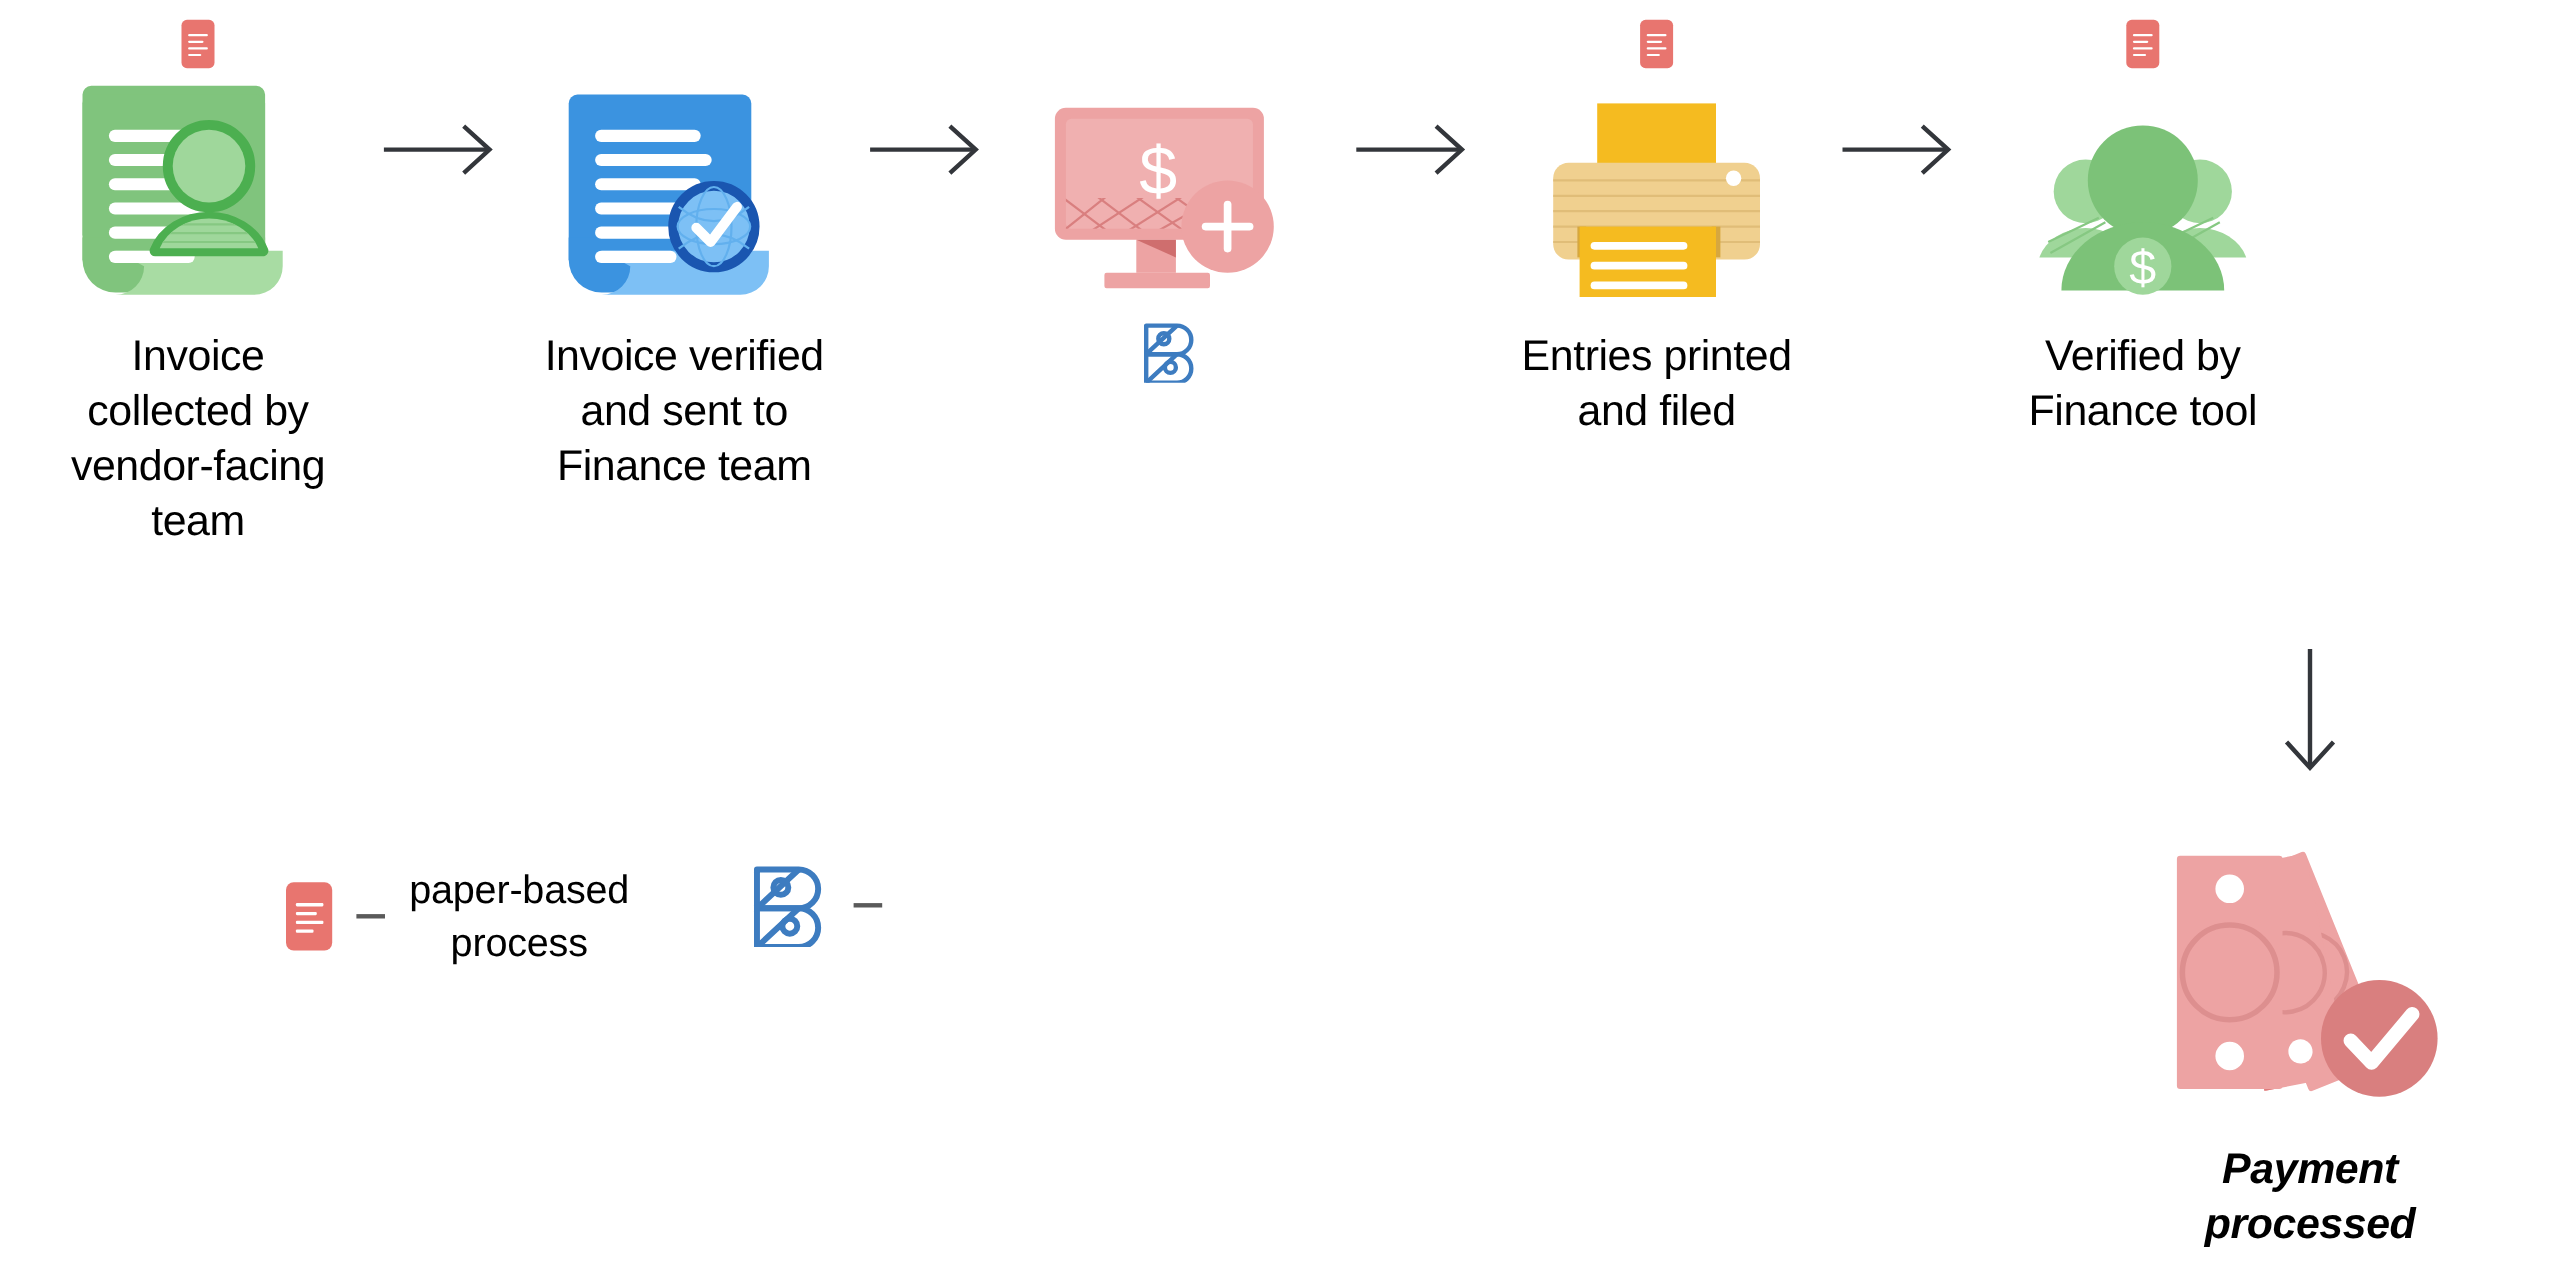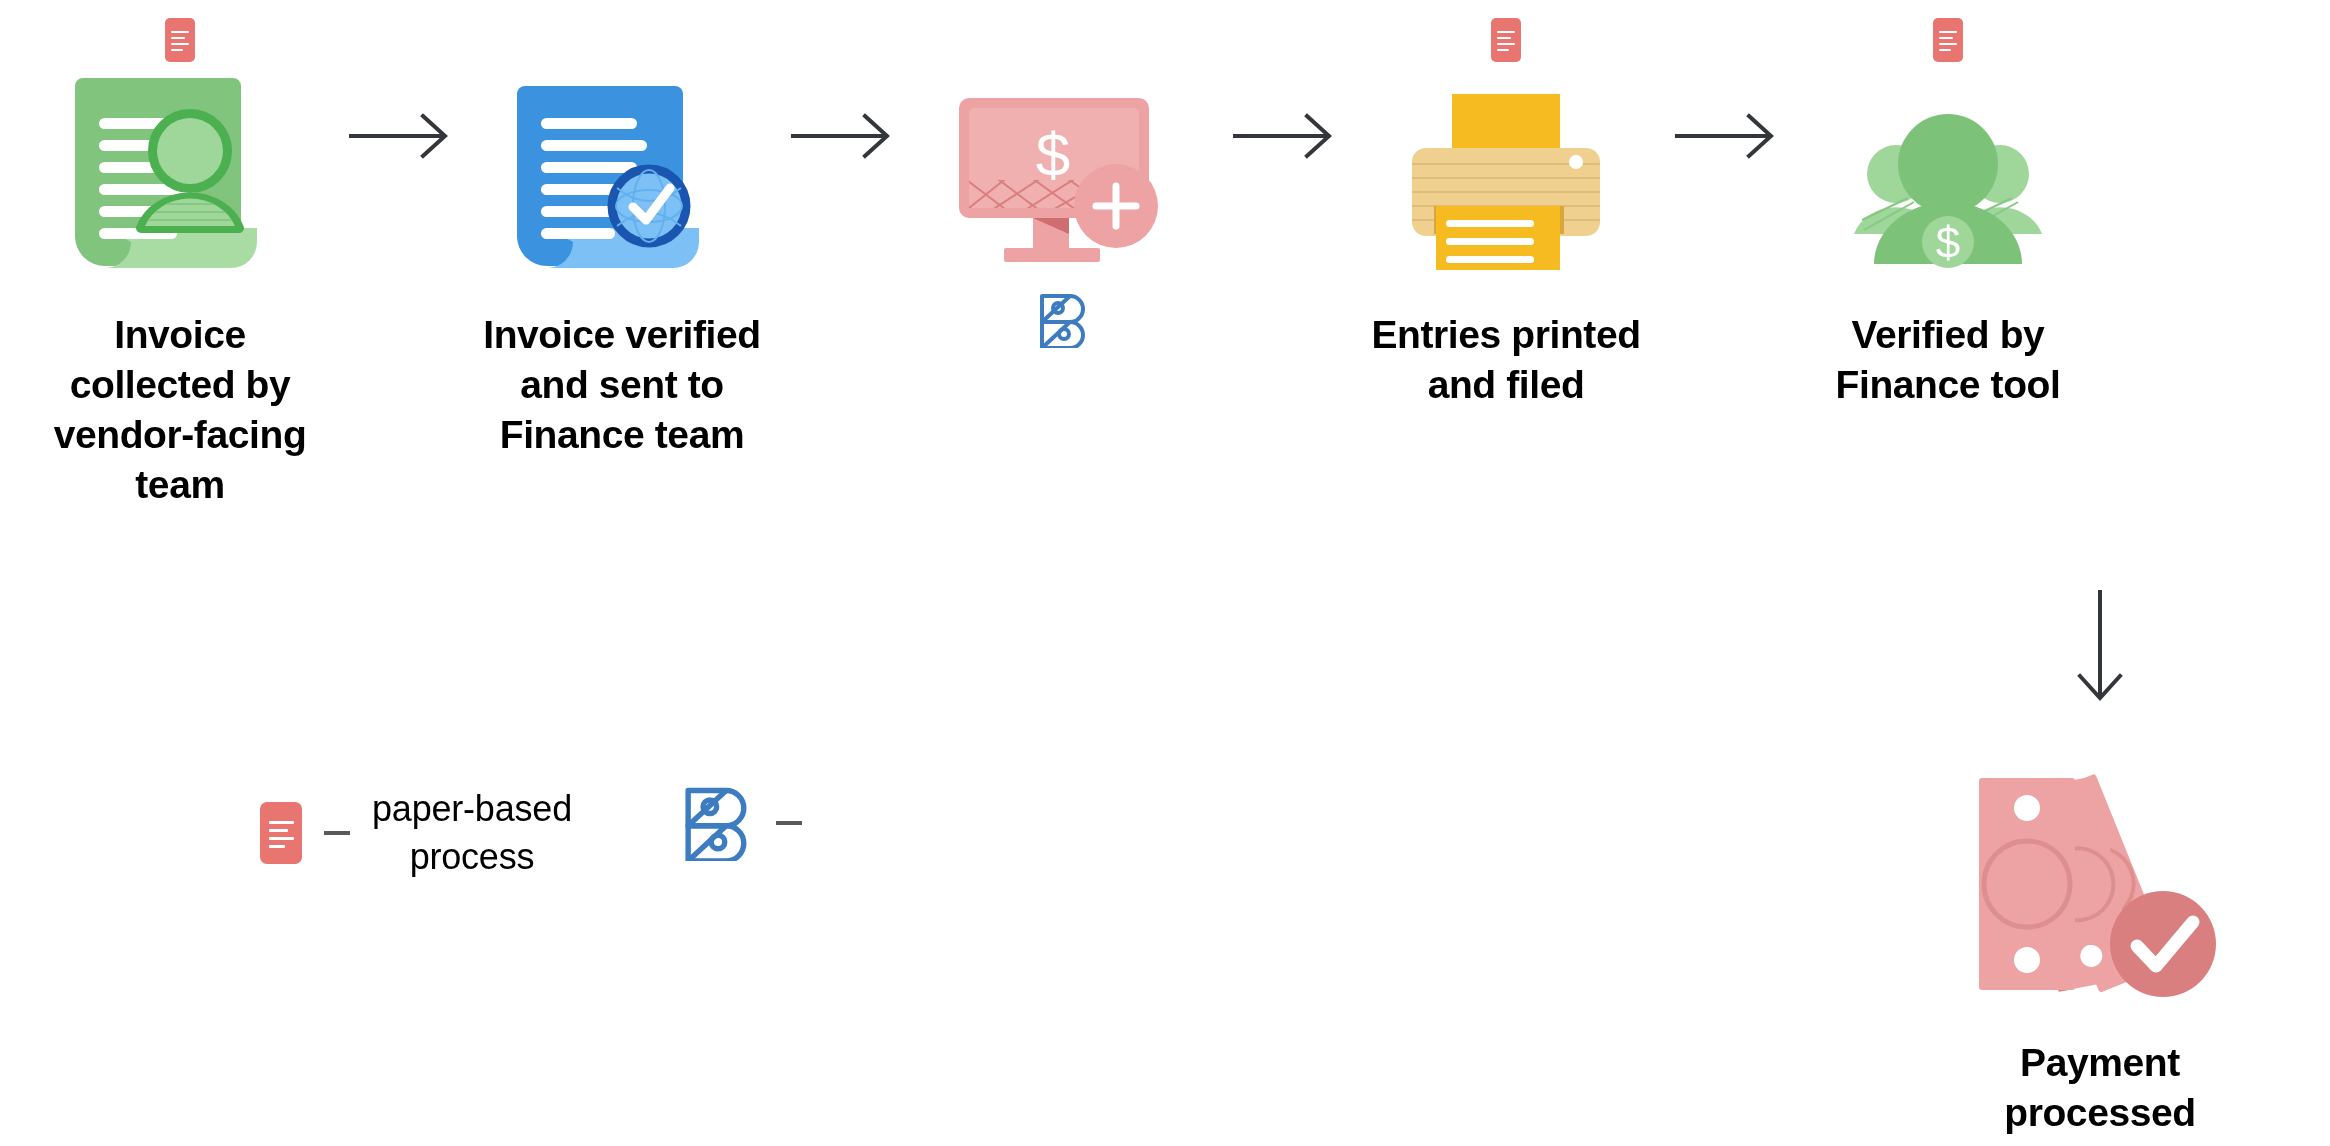--- a/index.html
+++ b/index.html
@@ -42,23 +42,23 @@
     box-sizing: border-box;
   }
   .step-art {
     height: 200px;
     width: 260px;
     display: flex;
     align-items: flex-end;
     justify-content: center;
   }
   .step-label {
-    margin-top: 38px;
+    margin-top: 27px;
     font-size: 39px;
-    font-weight: bold;
+    font-weight: normal;
     line-height: 1.28;
     text-align: center;
     letter-spacing: -0.4px;
     white-space: pre-line;
     width: 290px;
   }
   .step-tool-slot {
     margin-top: 18px;
     height: 60px;
     display: flex;
@@ -139,20 +139,21 @@
 
   
   .branch {
     position: absolute;
     top: 588px;
     left: 1940;
     width: 320px;
     display: flex;
     flex-direction: column;
     align-items: center;
+    font-style: italic;
   }
   .branch-label {
     margin-top: 22px;
     font-size: 39px;
     font-weight: bold;
     line-height: 1.28;
     text-align: center;
     letter-spacing: -0.4px;
     white-space: pre-line;
   }

